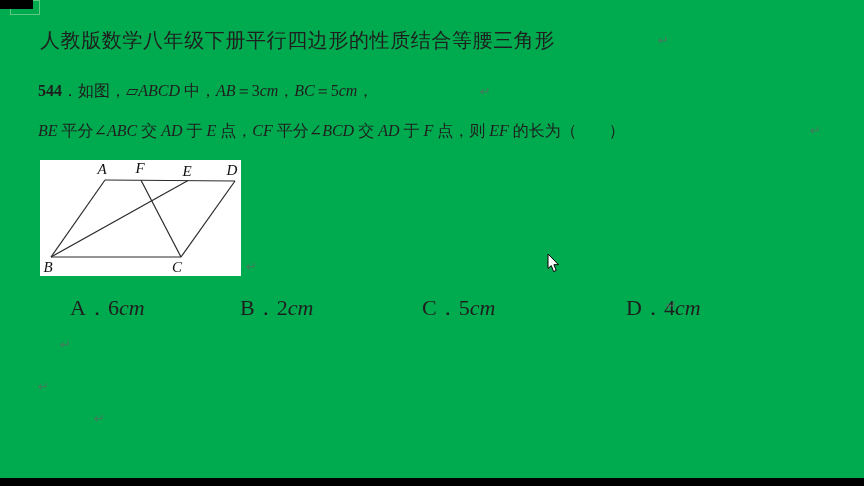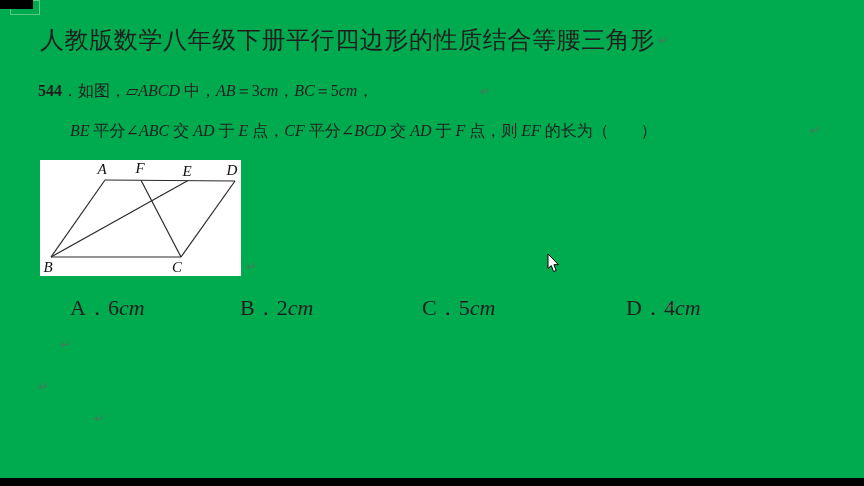--- a/index.html
+++ b/index.html
@@ -14,27 +14,27 @@
     border:1px solid #5dc985;box-sizing:border-box;
   }
   .corner-black{
     position:absolute;left:0;top:0;width:33px;height:9px;background:#000;
   }
   .bottom-bar{
     position:absolute;left:0;top:478px;width:864px;height:8px;background:#000;
   }
   .doc-title{
     position:absolute;left:40px;top:25px;
-    font-size:24px;line-height:30px;letter-spacing:0.6px;white-space:pre;
+    font-size:20px;line-height:30px;letter-spacing:0.6px;white-space:pre;
   }
   .text-line{
     position:absolute;font-size:16px;line-height:28px;white-space:pre;
   }
   #line1{left:38px;top:77px;}
-  #line2{left:38px;top:117px;margin-left:32px;}
+  #line2{left:38px;top:117px;}
   .bold{font-weight:bold;}
   .italic{font-style:italic;}
   .figure-box{
     position:absolute;left:40px;top:160px;width:201px;height:116px;background:#ffffff;
   }
   .figure-box svg{display:block;width:201px;height:116px;}
   .option{
     position:absolute;top:294px;font-size:22px;line-height:28px;white-space:pre;
   }
   #optA{left:70px;} #optB{left:240px;} #optC{left:422px;} #optD{left:626px;}

